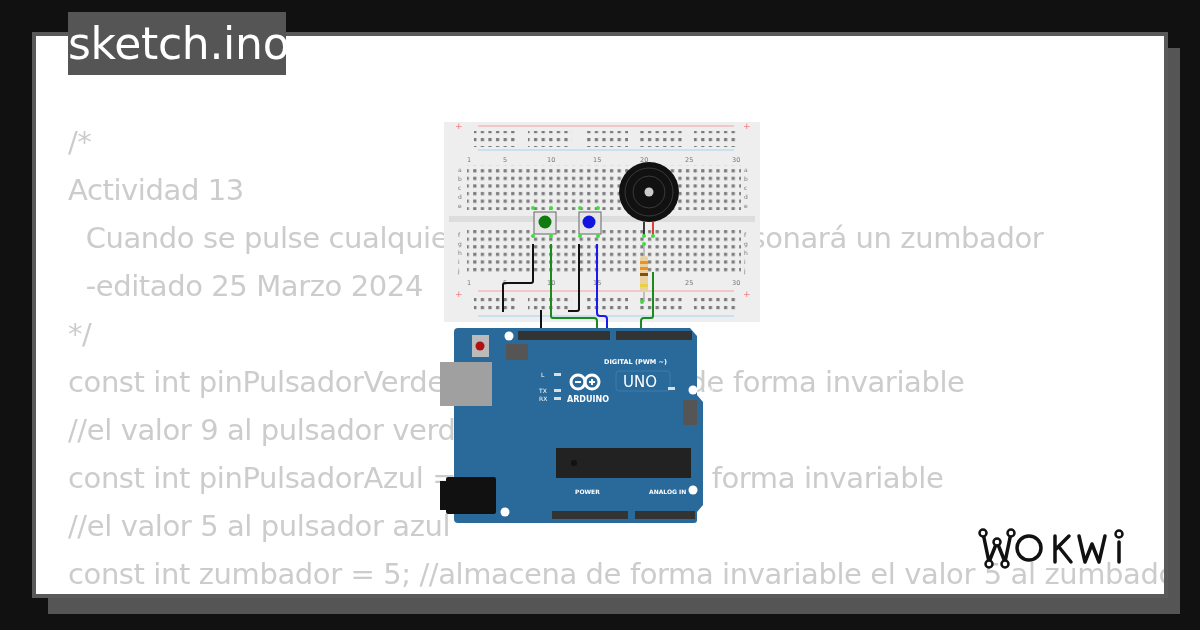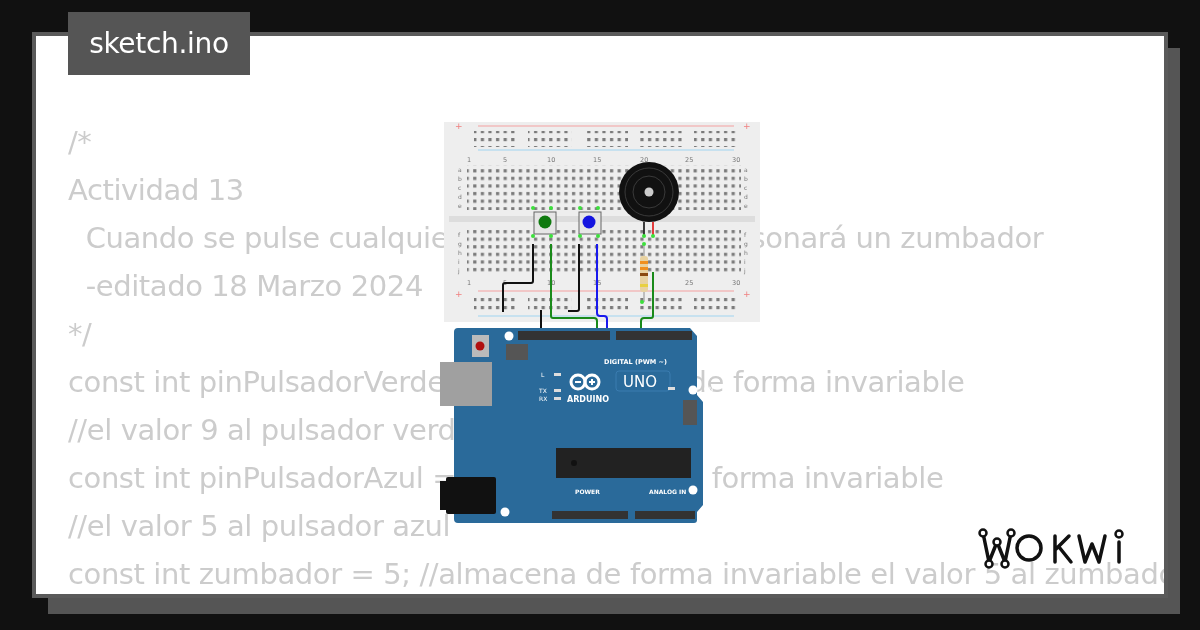--- a/index.html
+++ b/index.html
@@ -3,43 +3,43 @@
   <meta charset="utf-8">
   <style>
     html, body { margin: 0; padding: 0; }
     body {
       width: 1200px; height: 630px; background: #111111; position: relative; overflow: hidden;
       font-family: "DejaVu Sans", sans-serif;
     }
     .shadow-panel { position: absolute; left: 48px; top: 48px; width: 1132px; height: 566px; background: #555555; }
     .card { position: absolute; left: 32px; top: 32px; width: 1128px; height: 558px; background: #ffffff; border: 4px solid #5a5a5a; overflow: hidden; }
     .title-tab {
-      position: absolute; left: 68px; top: 12px; width: 182px; height: 63px; background: #555555;
-      color: #ffffff; font-size: 28px; line-height: 63px; text-align: center; z-index: 5;
+      position: absolute; left: 68px; top: 12px; width: 218px; height: 63px; background: #555555;
+      color: #ffffff; font-size: 44px; line-height: 63px; text-align: center; z-index: 5;
       font-family: "DejaVu Sans", sans-serif; letter-spacing: -0.3px;
     }
     .code { position: absolute; left: 32px; top: 82px; margin: 0; padding: 0; list-style: none; }
     .code li {
       height: 48px; line-height: 48px; font-size: 29px; color: #cccccc; white-space: pre;
       font-family: "DejaVu Sans", sans-serif; letter-spacing: -0.4px;
     }
     .diagram { position: absolute; left: 440px; top: 118px; width: 330px; height: 410px; z-index: 3; }
     .wokwi { position: absolute; left: 975px; top: 524px; z-index: 4; }
   </style>
 </head>
 <body>
 
 <div class="shadow-panel"></div>
 
 <div class="card">
   <ul class="code">
     <li>/*</li>
     <li>Actividad 13</li>
     <li>  Cuando se pulse cualquiera de los pulsadores, sonará un zumbador</li>
-    <li>  -editado 18 Marzo 2024</li>
+    <li>  -editado 25 Marzo 2024</li>
     <li>*/</li>
     <li>const int pinPulsadorVerde = 9; //almacena de forma invariable</li>
     <li>//el valor 9 al pulsador verde</li>
     <li>const int pinPulsadorAzul = 8; //almacena de forma invariable</li>
     <li>//el valor 5 al pulsador azul</li>
     <li>const int zumbador = 5; //almacena de forma invariable el valor 5 al zumbador</li>
   </ul>
 </div>
 
 <div class="title-tab">sketch.ino</div>

